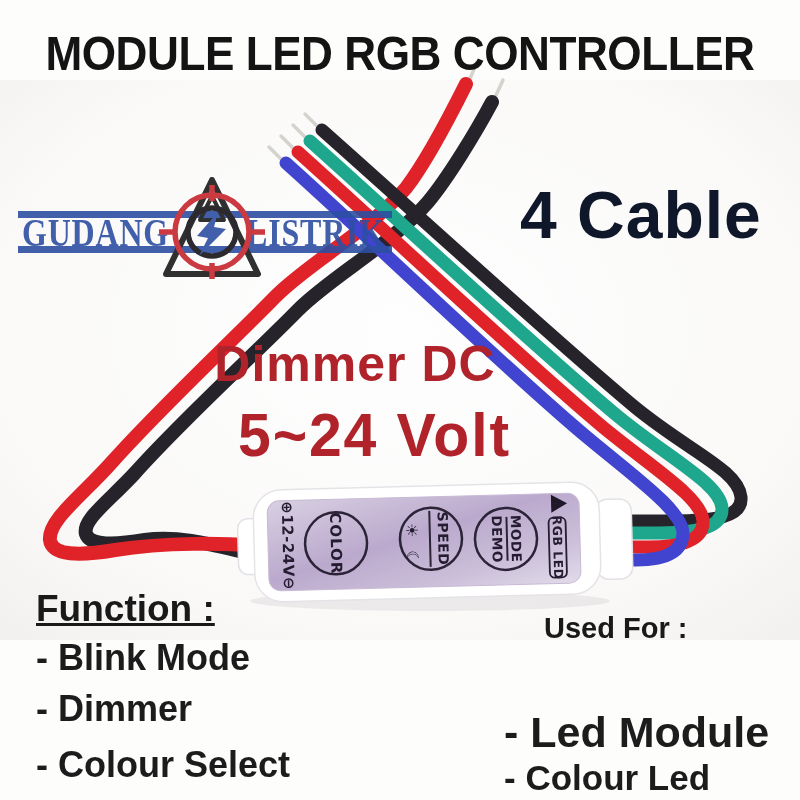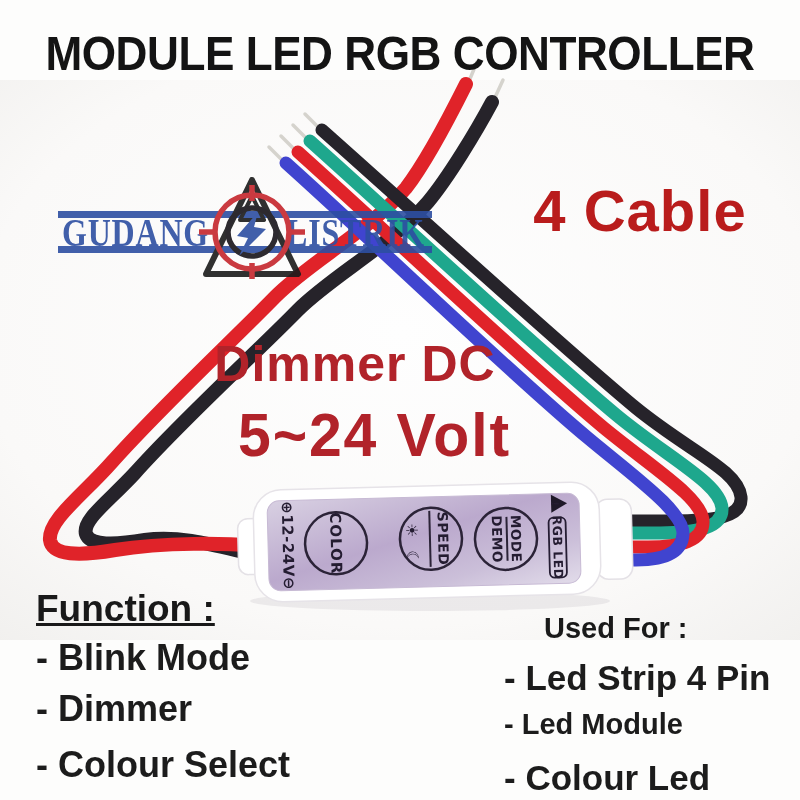--- a/index.html
+++ b/index.html
@@ -4,41 +4,41 @@
 <style>
   html,body{margin:0;padding:0;background:#ffffff;}
   .stage{position:relative;width:800px;height:800px;background:#fdfdfc;overflow:hidden;
          font-family:"Liberation Sans",sans-serif;}
   svg.photo{position:absolute;left:0;top:0;}
 
   
   .t{position:absolute;line-height:1.05;white-space:nowrap;}
   .t-title{top:28px;left:0;width:800px;text-align:center;font-weight:700;font-size:49px;
            color:#141414;transform:scaleX(.9);letter-spacing:-.5px;}
-  .t-cable{top:181px;left:520px;width:240px;text-align:center;font-weight:700;font-size:58px;
-           color:#b91c1c;letter-spacing:1px;}
+  .t-cable{top:181px;left:520px;width:240px;text-align:center;font-weight:700;font-size:66px;
+           color:#0f172a;letter-spacing:1px;}
   .t-input1{top:338px;left:205px;width:300px;text-align:center;font-weight:700;font-size:50px;
             color:#b1232a;letter-spacing:1px;}
   .t-input2{top:402px;left:202px;width:345px;text-align:center;font-weight:700;font-size:62px;
             color:#b1232a;letter-spacing:2px;transform:scaleX(.95);}
 
   
   .list-h{position:absolute;font-weight:700;color:#191919;white-space:nowrap;}
   .list-i{position:absolute;font-weight:700;color:#1c1c1c;white-space:nowrap;}
   .fn-h{top:588px;left:36px;font-size:37px;text-decoration:underline;}
   .fn-1{top:637px;left:36px;font-size:36px;}
   .fn-2{top:688px;left:36px;font-size:36px;}
   .fn-3{top:744px;left:36px;font-size:36px;}
   .uf-h{top:612px;left:504px;font-size:29px;margin-left:40px;}
   .uf-1{top:658px;left:504px;font-size:35px;}
-  .uf-2{top:708px;left:504px;font-size:29px;}
+  .uf-2{top:708px;left:504px;font-size:43px;}
   .uf-3{top:758px;left:504px;font-size:35px;}
 
   
-  .logo{position:absolute;left:16px;top:205px;width:378px;height:64px;opacity:.9;margin-left:40px;}
+  .logo{position:absolute;left:16px;top:205px;width:378px;height:64px;opacity:.9;}
   .logo .bar{position:absolute;left:2px;right:2px;height:7px;background:#2d4fa2;}
   .bar-top{top:6px;} .bar-bottom{top:41px;}
   .logo .word{position:absolute;top:8px;font-family:"Liberation Serif",serif;font-weight:700;
               font-size:40px;line-height:1;color:#2d4fa2;letter-spacing:1px;
               transform:scaleX(.8);transform-origin:left center;}
   .word-left{left:6px;} .word-right{left:230px;}
   .emblem{position:absolute;left:140px;top:-37px;}
 
   
   .dtxt{font-family:"DejaVu Sans",sans-serif;font-weight:700;fill:#241c31;}
@@ -149,16 +149,15 @@
   <div class="t t-cable">4 Cable</div>
   <div class="t t-input1">Dimmer DC</div>
   <div class="t t-input2">5~24 Volt</div>
 
   <div class="list-h fn-h">Function :</div>
   <div class="list-i fn-2">- Dimmer</div>
   <div class="list-i fn-1">- Blink Mode</div>
   <div class="list-i fn-3">- Colour Select</div>
 
   <div class="list-h uf-h">Used For :</div>
-  <div class="list-i uf-1">- Led Strip 4 Pin</div>
   <div class="list-i uf-2">- Led Module</div>
   <div class="list-i uf-3">- Colour Led</div>
 </div>
 
 </body></html>

